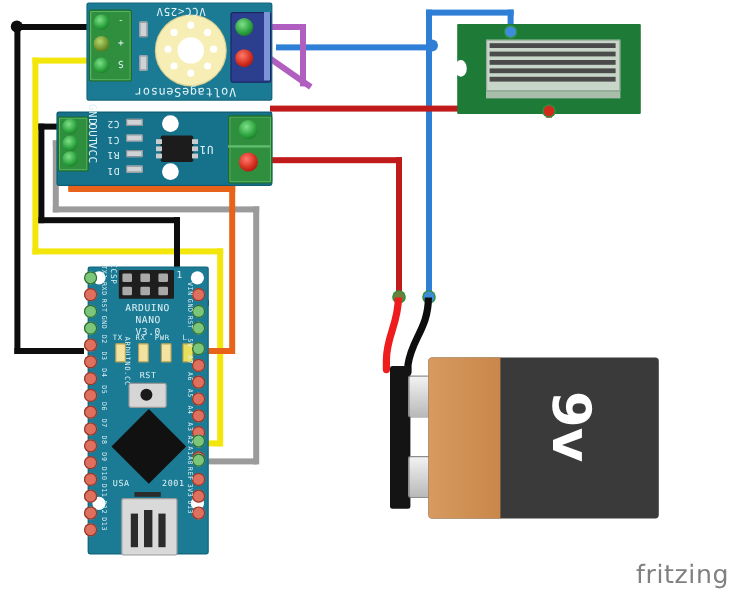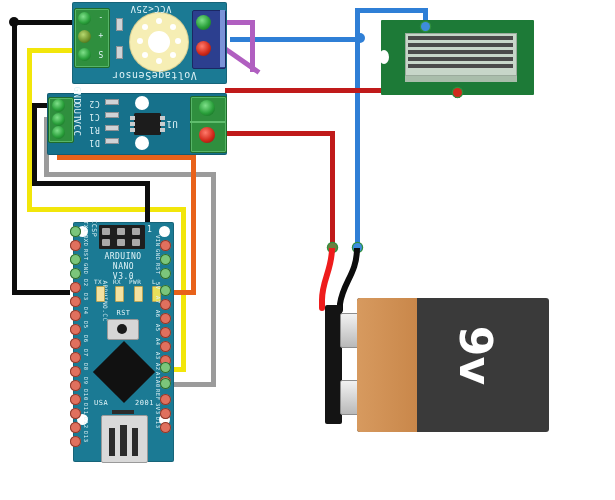--- a/index.html
+++ b/index.html
@@ -326,14 +326,15 @@
 
   <div class="clip" style="left:325px;top:305px;width:17px;height:119px;"></div>
   <div class="snap" style="left:340px;top:313px;width:22px;height:33px;"></div>
   <div class="snap" style="left:340px;top:380px;width:22px;height:33px;"></div>
 
   <div class="bat-body" style="left:357px;top:298px;width:192px;height:134px;"></div>
   <div class="bat-band" style="left:357px;top:298px;width:60px;height:134px;"></div>
   <div class="bat-txt" style="left:440px;top:330px;width:70px;text-align:center;font-size:44px;
               transform:rotate(90deg);transform-origin:center center;">9v</div>
 
+  <div class="logo" style="left:530px;top:467px;font-size:21px;letter-spacing:.5px;">fritzing</div>
 
 </div>
 
 </body></html>

